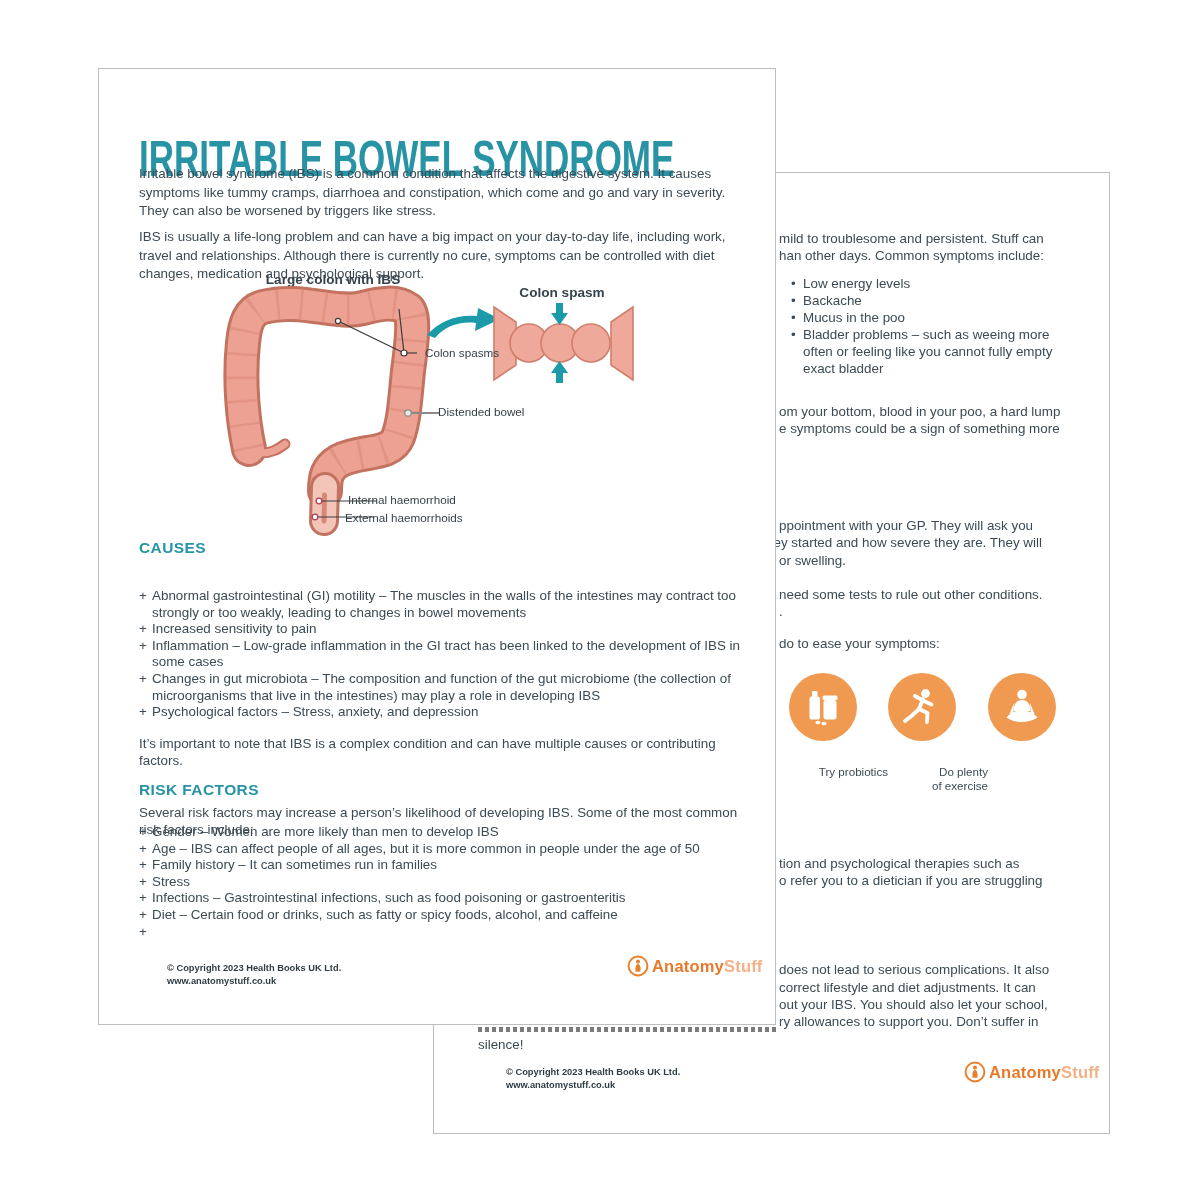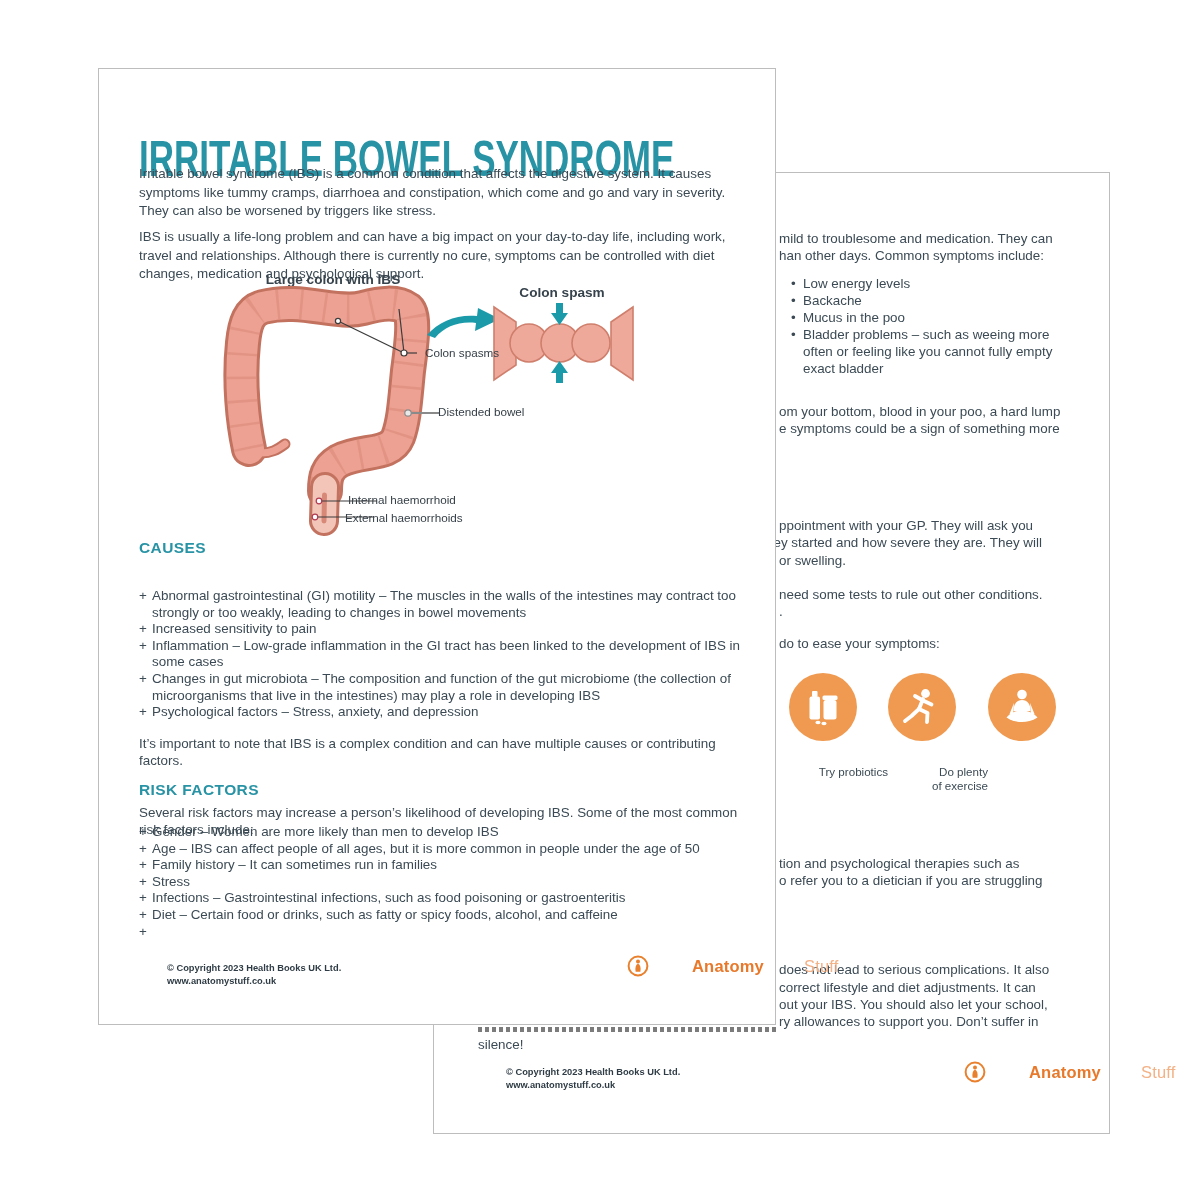--- a/index.html
+++ b/index.html
@@ -25,33 +25,33 @@
   .colon-svg{position:absolute;left:112px;top:212px;}
 
   .tip-circle{position:absolute;width:68px;height:68px;border-radius:50%;background:#ef9a50;}
   .tip-circle svg{position:absolute;left:14px;top:14px;}
   .tip-label{position:absolute;font-size:11.6px;line-height:14px;text-align:right;color:#3b4a54;}
 
   .smudge{position:absolute;height:5px;opacity:.78;
           background:repeating-linear-gradient(90deg,#565656 0 4px,transparent 4px 7px);}
 
   .foot{position:absolute;font-size:9.3px;font-weight:bold;line-height:12.5px;color:#2f3c45;margin-left:28px;}
-  .logo{position:absolute;display:flex;align-items:center;white-space:nowrap;gap:40px;}
+  .logo{position:absolute;display:flex;align-items:center;white-space:nowrap;}
   .logo svg{margin-right:3px;}
   .logo .lb{font-size:16.5px;font-weight:bold;color:#e8792b;letter-spacing:.2px;}
-  .logo .ll{font-size:16.5px;font-weight:normal;color:#f3b186;letter-spacing:.2px;}
+  .logo .ll{font-size:16.5px;font-weight:bold;color:#f3b186;letter-spacing:.2px;}
 </style>
 </head>
 <body>
 
 <div class="canvas">
 
   <section class="page page-back">
 
-    <span class="frag" style="left:345px;top:57px">mild to troublesome and medication. They can</span>
+    <span class="frag" style="left:345px;top:57px">mild to troublesome and persistent. Stuff can</span>
     <span class="frag" style="left:345px;top:74px">han other days. Common symptoms include:</span>
 
     <span class="bfrag" style="left:357px;top:102px"><span class="bl">•</span><span>Low energy levels</span></span>
     <span class="bfrag" style="left:357px;top:119px"><span class="bl">•</span><span>Backache</span></span>
     <span class="bfrag" style="left:357px;top:136px"><span class="bl">•</span><span>Mucus in the poo</span></span>
     <span class="bfrag" style="left:357px;top:153px"><span class="bl">•</span><span>Bladder problems – such as weeing more</span></span>
     <span class="frag" style="left:369px;top:170px">often or feeling like you cannot fully empty</span>
     <span class="frag" style="left:369px;top:187px">exact bladder</span>
 
     <span class="frag" style="left:345px;top:230px">om your bottom, blood in your poo, a hard lump</span>

